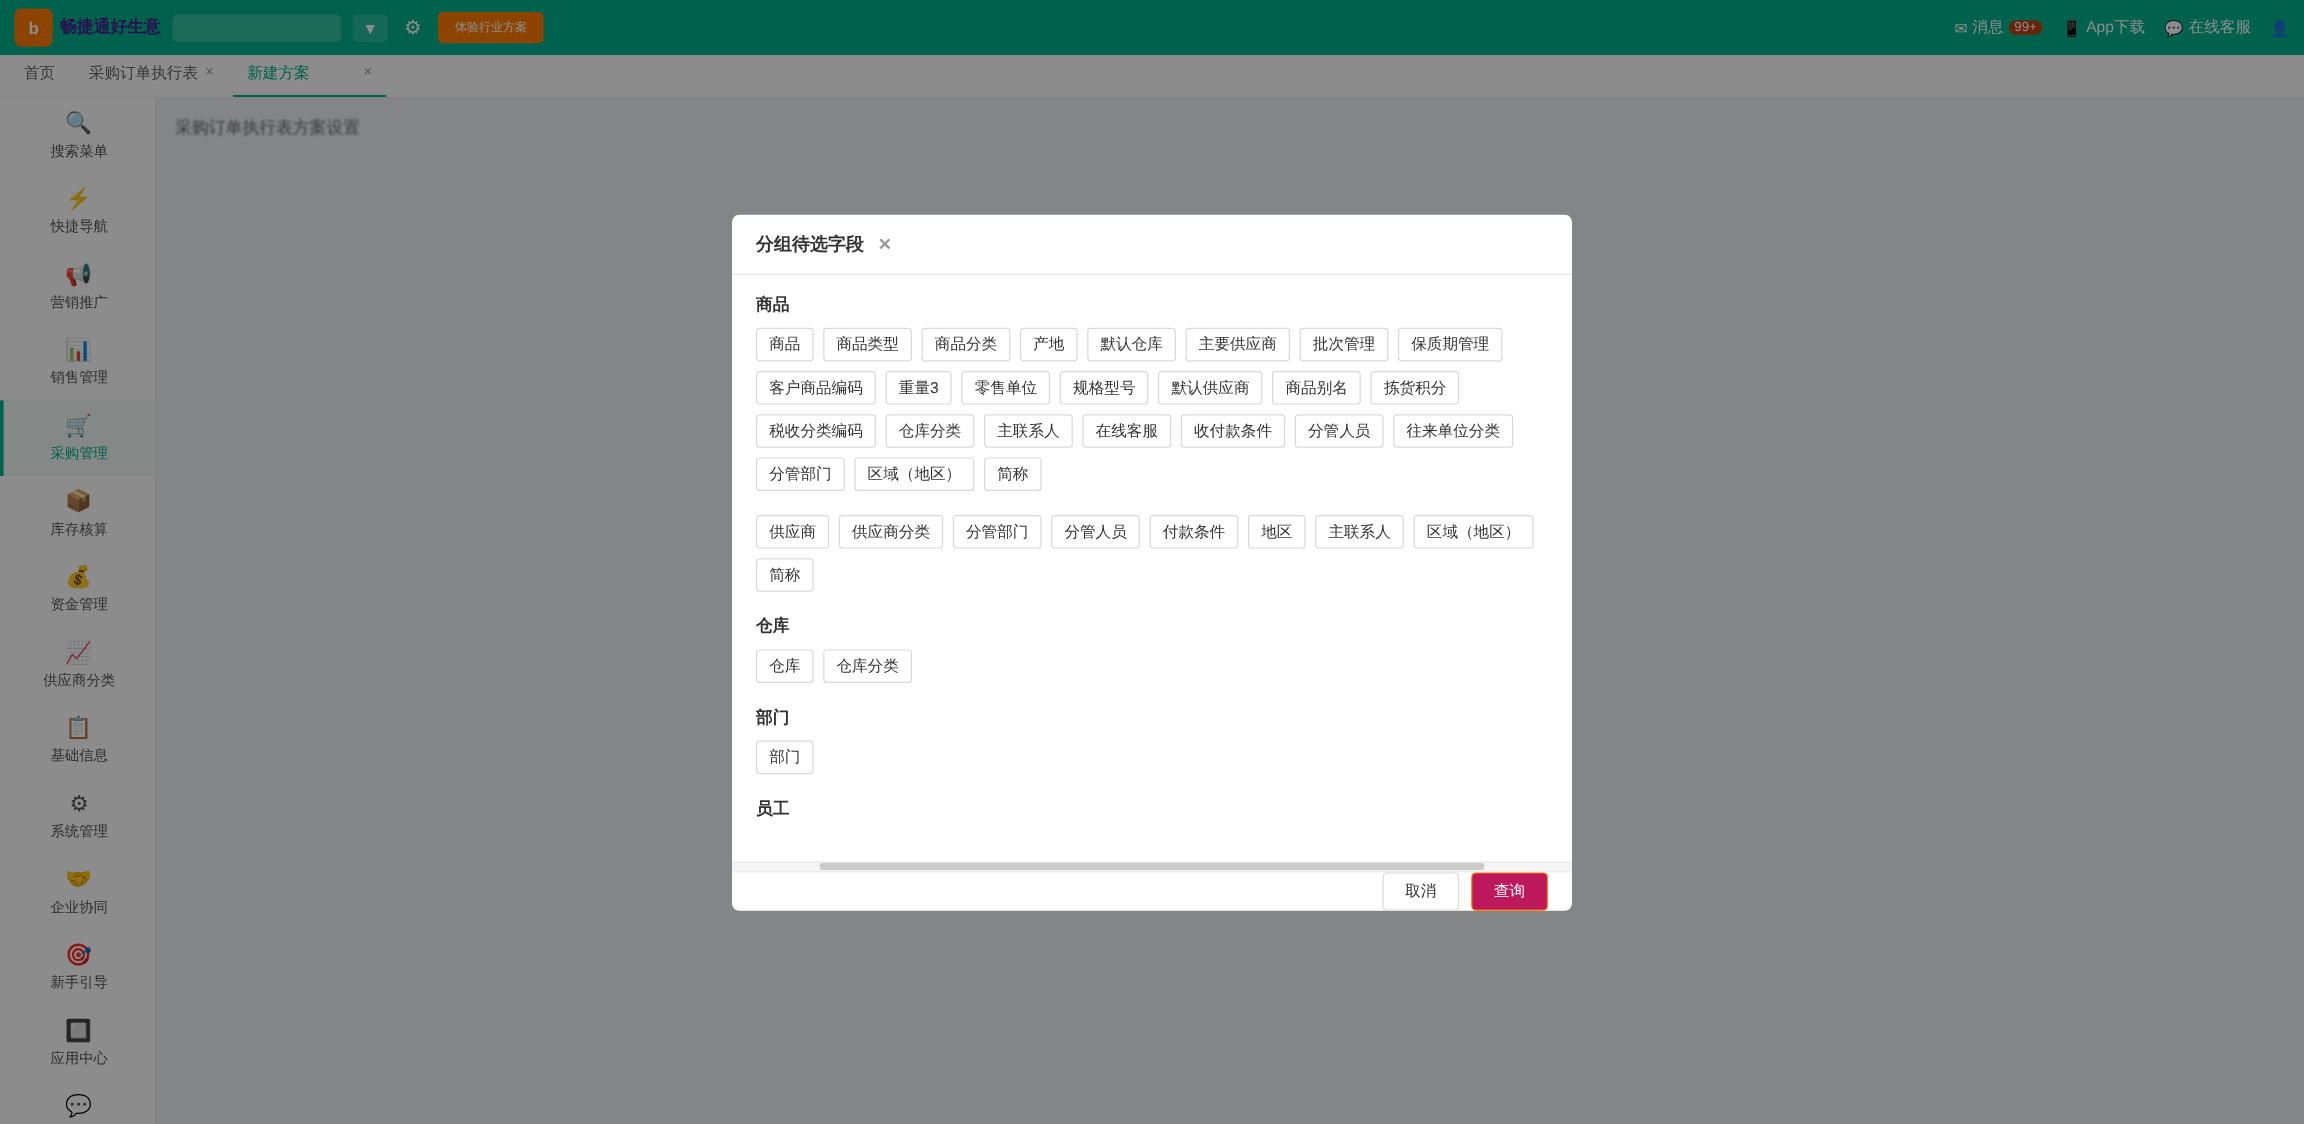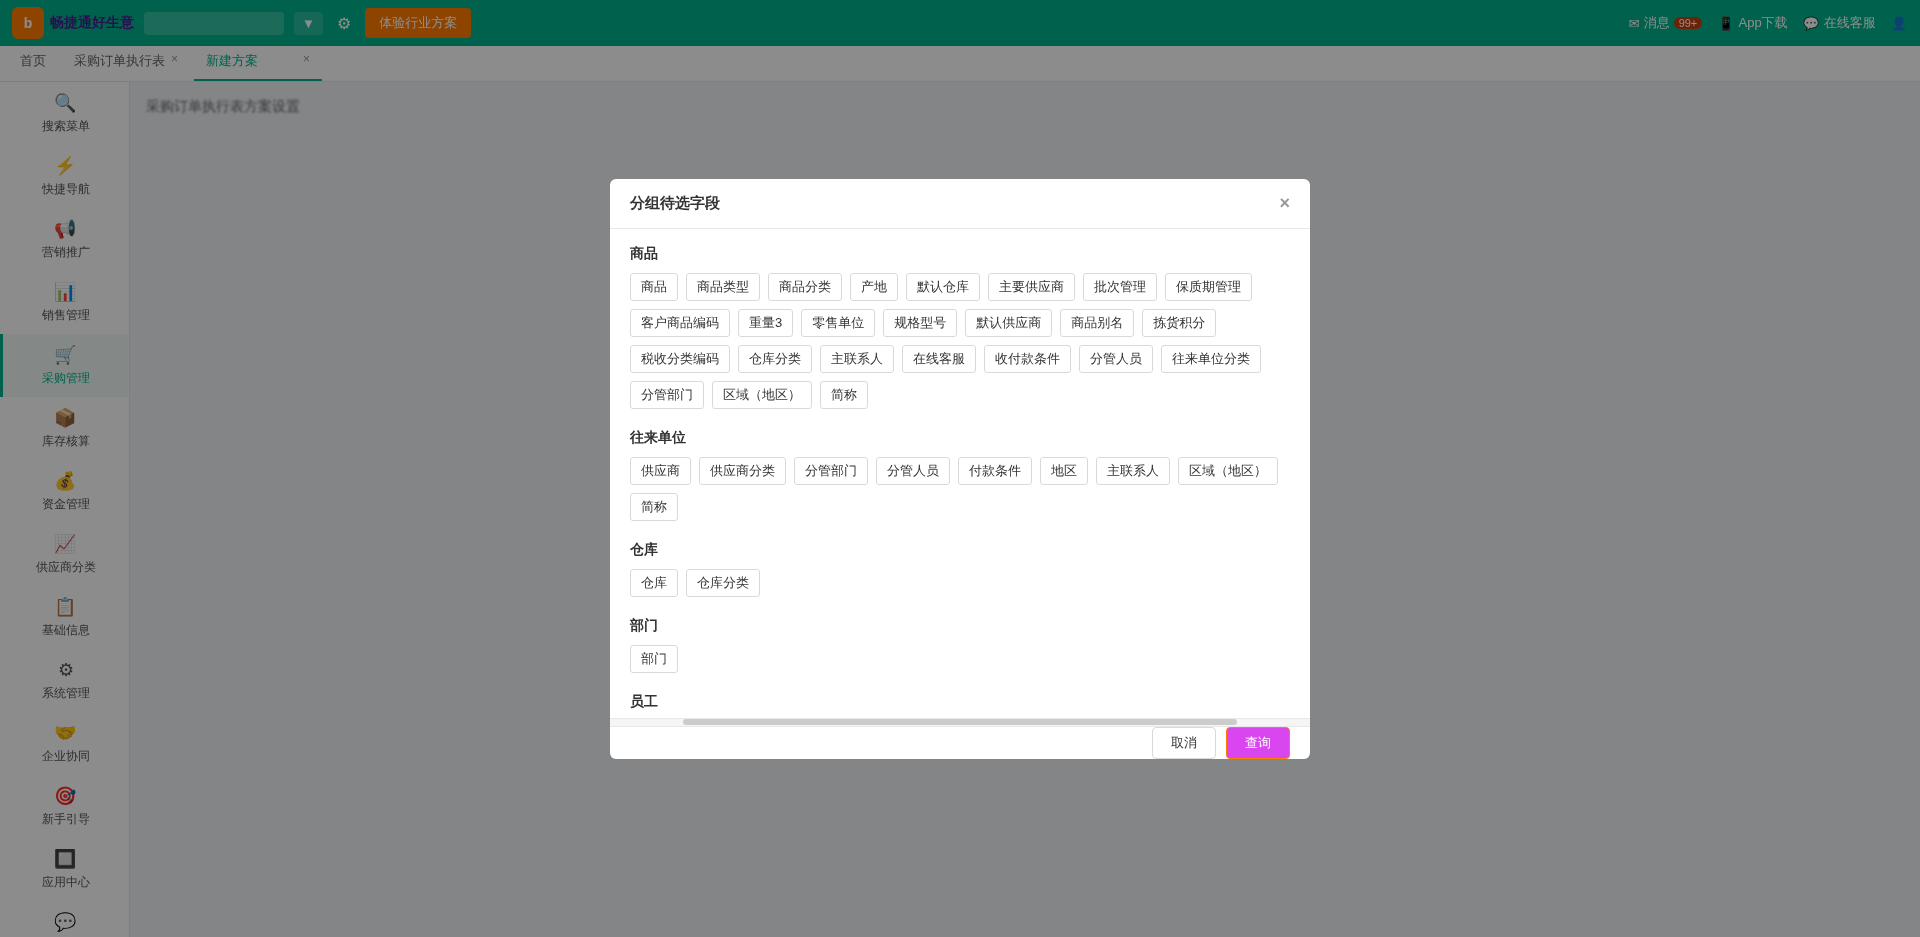--- a/index.html
+++ b/index.html
@@ -15,21 +15,21 @@
       justify-content: space-between;
     }
     .top-bar-left { display: flex; align-items: center; gap: 10px; }
     .logo-area { display: flex; align-items: center; gap: 6px; }
     .logo-icon { width: 32px; height: 32px; background: #ff7d00; border-radius: 6px; display: flex; align-items: center; justify-content: center; color: white; font-weight: bold; font-size: 14px; }
     .logo-text { color: #4c1d95; font-size: 14px; font-weight: bold; }
     .search-bar { background: rgba(255,255,255,0.2); border: none; border-radius: 4px; padding: 4px 10px; color: white; width: 140px; font-size: 13px; outline: none; }
     .search-bar::placeholder { color: rgba(255,255,255,0.7); }
     .dropdown-btn { background: rgba(255,255,255,0.15); border: none; color: white; padding: 4px 8px; border-radius: 4px; cursor: pointer; font-size: 13px; display: flex; align-items: center; gap: 4px; }
     .gear-btn { background: none; border: none; color: white; cursor: pointer; font-size: 16px; padding: 4px; }
-    .trial-btn { background: #ff7d00; border: none; color: white; padding: 6px 14px; border-radius: 4px; cursor: pointer; font-size: 13px; }
+    .trial-btn { background: #ff7d00; border: none; color: white; padding: 6px 14px; border-radius: 4px; cursor: pointer; font-size: 10px; }
     .top-bar-right { display: flex; align-items: center; gap: 16px; color: white; font-size: 13px; }
     .top-bar-right span { cursor: pointer; display: flex; align-items: center; gap: 4px; }
     .badge { background: #c2410c; color: white; border-radius: 10px; font-size: 11px; padding: 0 5px; min-width: 18px; text-align: center; }
 
     
     .tab-bar {
       height: 36px;
       background: #fff;
       border-bottom: 1px solid #e8e8e8;
       display: flex;
@@ -97,24 +97,24 @@
       max-height: 580px;
       display: flex;
       flex-direction: column;
       position: relative;
     }
     .modal-header {
       padding: 14px 20px;
       border-bottom: 1px solid #e8e8e8;
       display: flex;
       align-items: center;
-      justify-content: space-between;
       font-size: 15px;
       font-weight: 600;
       flex-shrink: 0;
+      gap: 12px;
     }
     .modal-close { cursor: pointer; color: #999; font-size: 18px; }
     .modal-body {
       padding: 16px 20px;
       overflow-y: auto;
       flex: 1;
     }
     .modal-footer {
       padding: 0 20px;
       border-top: 1px solid #e8e8e8;
@@ -161,21 +161,21 @@
     .hscroll-bar {
       height: 6px;
       background: #ccc;
       border-radius: 3px;
       width: 80%;
       margin: 0 auto;
     }
 
     
     .btn { padding: 6px 18px; border-radius: 4px; cursor: pointer; font-size: 13px; border: 1px solid #d9d9d9; background: #fff; color: #333; }
-    .btn-primary { background: #d946ef; border-color: #ff7d00; color: white; }
+    .btn-primary { background: #be185d; border-color: #ff7d00; color: white; }
 
     
     .bg-content { filter: blur(1px); pointer-events: none; }
   </style>
 </head>
 <body>
 
 <div class="top-bar">
   <div class="top-bar-left">
     <div class="logo-area">
@@ -324,21 +324,20 @@
           <span class="field-tag">收付款条件</span>
           <span class="field-tag">分管人员</span>
           <span class="field-tag">往来单位分类</span>
           <span class="field-tag">分管部门</span>
           <span class="field-tag">区域（地区）</span>
           <span class="field-tag">简称</span>
         </div>
       </div>
 
       <div class="field-group">
-        <div class="field-group-title">往来单位</div>
         <div class="field-tags">
           <span class="field-tag">供应商</span>
           <span class="field-tag">供应商分类</span>
           <span class="field-tag">分管部门</span>
           <span class="field-tag">分管人员</span>
           <span class="field-tag">付款条件</span>
           <span class="field-tag">地区</span>
           <span class="field-tag">主联系人</span>
           <span class="field-tag">区域（地区）</span>
           <span class="field-tag">简称</span>

